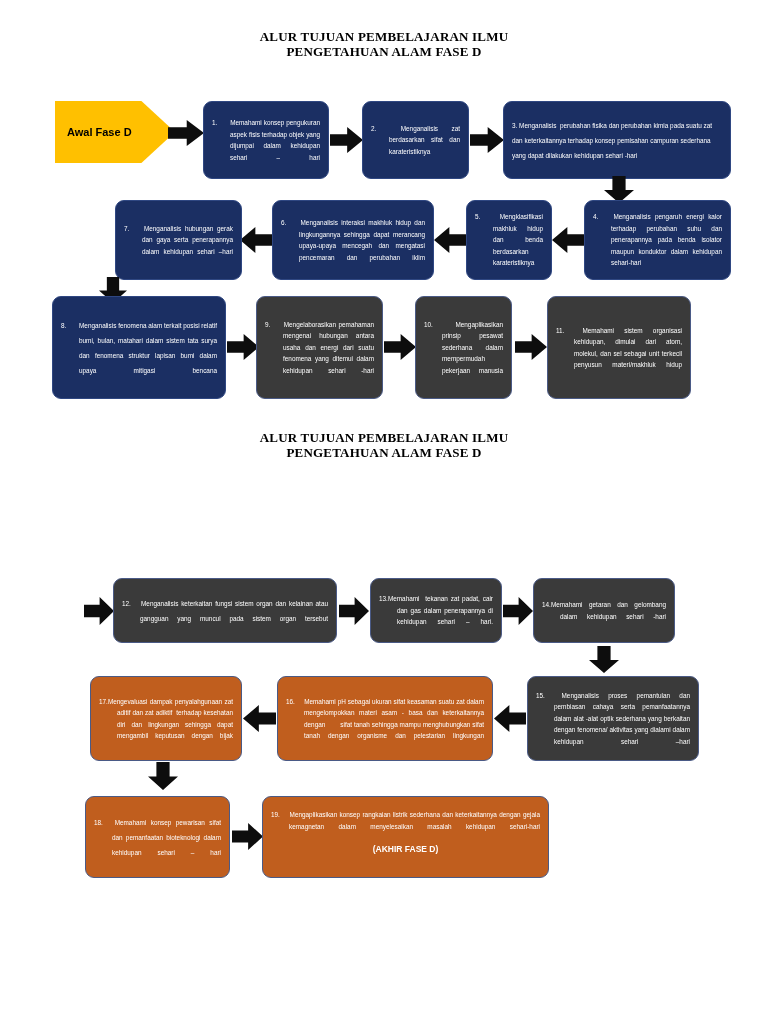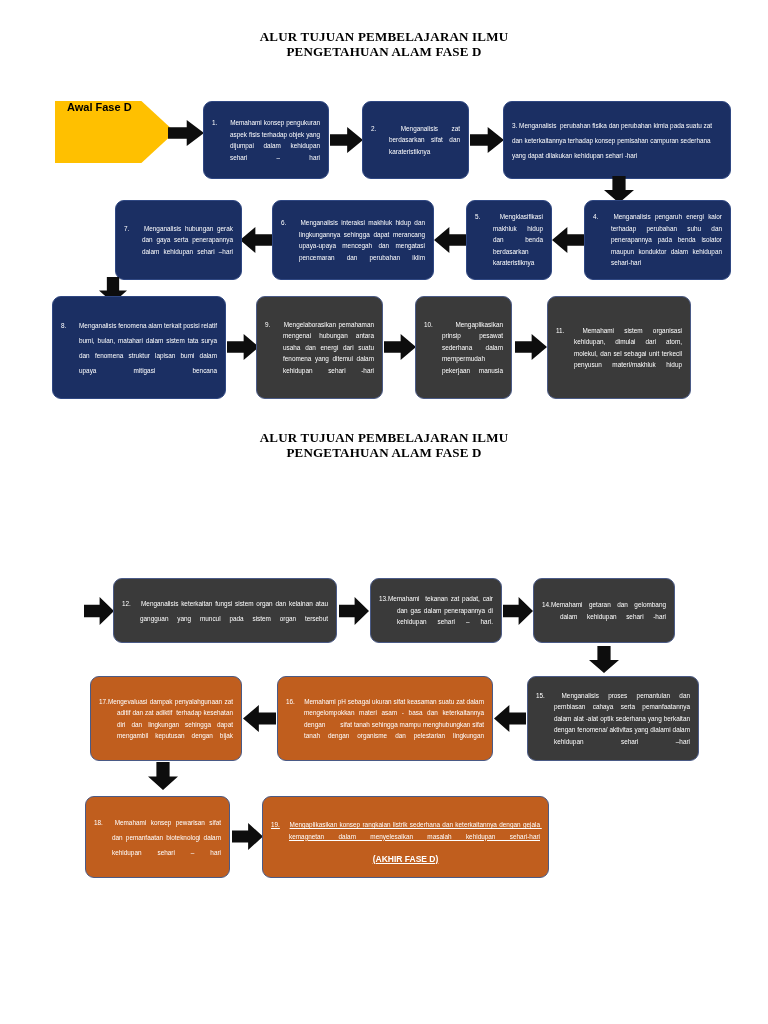--- a/index.html
+++ b/index.html
@@ -71,21 +71,21 @@
     line-height:16px;
     margin-top:9px;
   }
 
   
   #node-start{
     position:absolute;
     left:55px;top:101px;width:120px;height:62px;
     background:#ffc000;
     clip-path:polygon(0 0, 72% 0, 100% 50%, 72% 100%, 0 100%);
-    display:flex;align-items:flex-start;justify-content:flex-start;
+    display:flex;align-items:center;justify-content:flex-start;
   }
   #node-start span{
     font-size:11px;font-weight:bold;color:#000000;
     padding-left:12px;
     font-family:"Liberation Sans", sans-serif;
   }
 
   
   .arrow{position:absolute;background:#0d0d0d;}
   .arrow.right{
@@ -255,19 +255,19 @@
 
   <div class="node orange hang" style="left:85px;top:796px;width:145px;height:82px;">
     <div class="inner">
         <p class="hang loose" style="text-align:justify;text-align-last:justify;">18.	Memahami konsep pewarisan sifat dan pemanfaatan bioteknologi dalam kehidupan sehari – hari</p>
       </div>
   </div>
 
   <div class="arrow right" style="left:232px;top:823px;width:31px;height:27px;"></div>
 
   <div class="node orange hang" style="left:262px;top:796px;width:287px;height:82px;align-items:flex-start;">
-    <div class="inner" style="padding-top:22px;text-decoration:underline;">
+    <div class="inner" style="padding-top:12px;">
       <p class="hang">19.	Mengaplikasikan konsep rangkaian listrik sederhana dan keterkaitannya dengan gejala kemagnetan dalam menyelesaikan masalah kehidupan sehari-hari</p>
       <p class="center">(AKHIR FASE D)</p>
     </div>
   </div>
 
 </div>
 
 </body></html>

